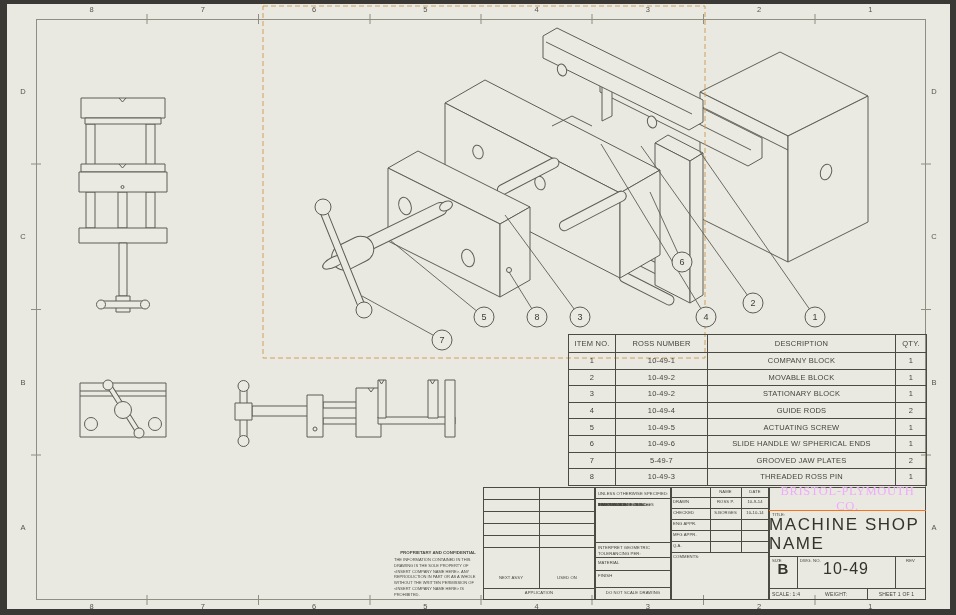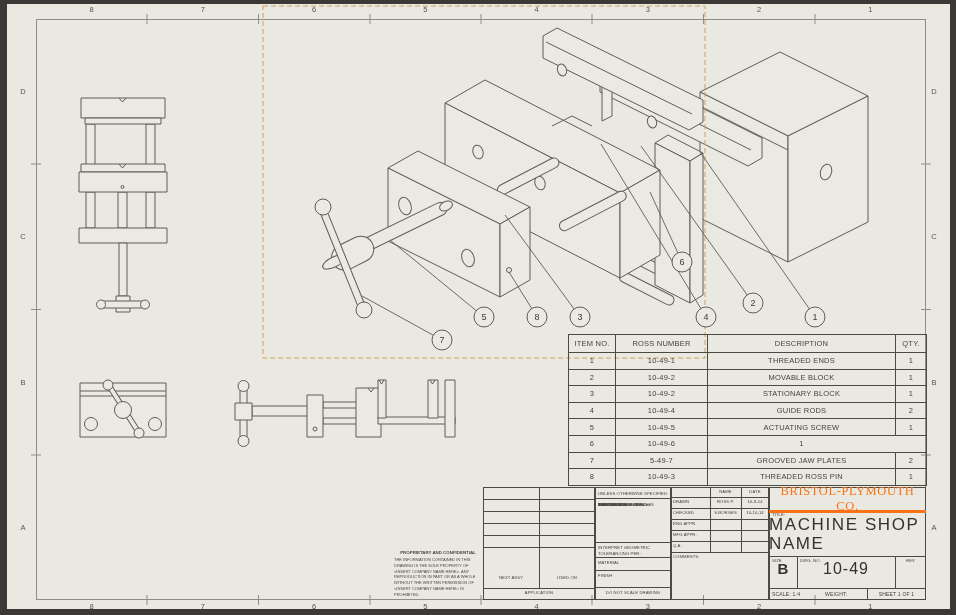--- a/index.html
+++ b/index.html
@@ -30,22 +30,22 @@
                 overflow:hidden;white-space:nowrap;}
   .bom-row span:first-child{border-left:none;}
   
   #tb{position:absolute;left:393px;top:487px;width:533px;height:113px;color:#44433b;}
   .box{position:absolute;border:1px solid #4b4a43;box-sizing:border-box;}
   .vl{position:absolute;width:1px;background:#4b4a43;}
   .hl2{position:absolute;height:1px;background:#4b4a43;}
   .t4{position:absolute;font-size:4.2px;letter-spacing:.1px;}
   .t5{position:absolute;font-size:5px;letter-spacing:.2px;}
   .ctr{display:flex;align-items:center;justify-content:center;text-align:center;}
-  #company{position:absolute;left:376px;top:0;width:157px;height:23px;border-bottom:3px solid #f97316;
-           font-family:"Liberation Serif",serif;font-size:12.5px;letter-spacing:.6px;color:#f97316;}
+  #company{position:absolute;left:376px;top:0;width:157px;height:23px;border-bottom:1px solid #f97316;
+           font-family:"Liberation Serif",serif;font-size:12.5px;letter-spacing:.6px;color:#f0abfc;}
   #maintitle{position:absolute;left:376px;top:28px;width:157px;text-align:left;font-size:17px;
              line-height:1.12;letter-spacing:1.6px;color:#34332c;}
   #prop{position:absolute;left:394px;top:550px;width:88px;color:#4a4941;}
   #prop .ph{font-size:4.4px;font-weight:bold;text-align:center;}
   #prop .pb{font-size:4px;line-height:1.45;margin-top:2px;}
   #tolblk div{position:absolute;}
   .tol-line{font-size:4px;line-height:7px;white-space:nowrap;}
 </style>
 </head>
 <body>
@@ -239,21 +239,21 @@
     <div class="bom-row hdr">
       <span>ITEM NO.</span>
       <span>ROSS NUMBER</span>
       <span>DESCRIPTION</span>
       <span>QTY.</span>
     </div>
     <div id="bom-body">
         <div class="bom-row">
           <span>1</span>
           <span>10-49-1</span>
-          <span>THREADED ENDS</span>
+          <span>COMPANY BLOCK</span>
           <span>1</span>
         </div>
         <div class="bom-row">
           <span>2</span>
           <span>10-49-2</span>
           <span>MOVABLE BLOCK</span>
           <span>1</span>
         </div>
         <div class="bom-row">
           <span>3</span>
@@ -269,20 +269,21 @@
         </div>
         <div class="bom-row">
           <span>5</span>
           <span>10-49-5</span>
           <span>ACTUATING SCREW</span>
           <span>1</span>
         </div>
         <div class="bom-row">
           <span>6</span>
           <span>10-49-6</span>
+          <span>SLIDE HANDLE W/ SPHERICAL ENDS</span>
           <span>1</span>
         </div>
         <div class="bom-row">
           <span>7</span>
           <span>5-49-7</span>
           <span>GROOVED JAW PLATES</span>
           <span>2</span>
         </div>
         <div class="bom-row">
           <span>8</span>

